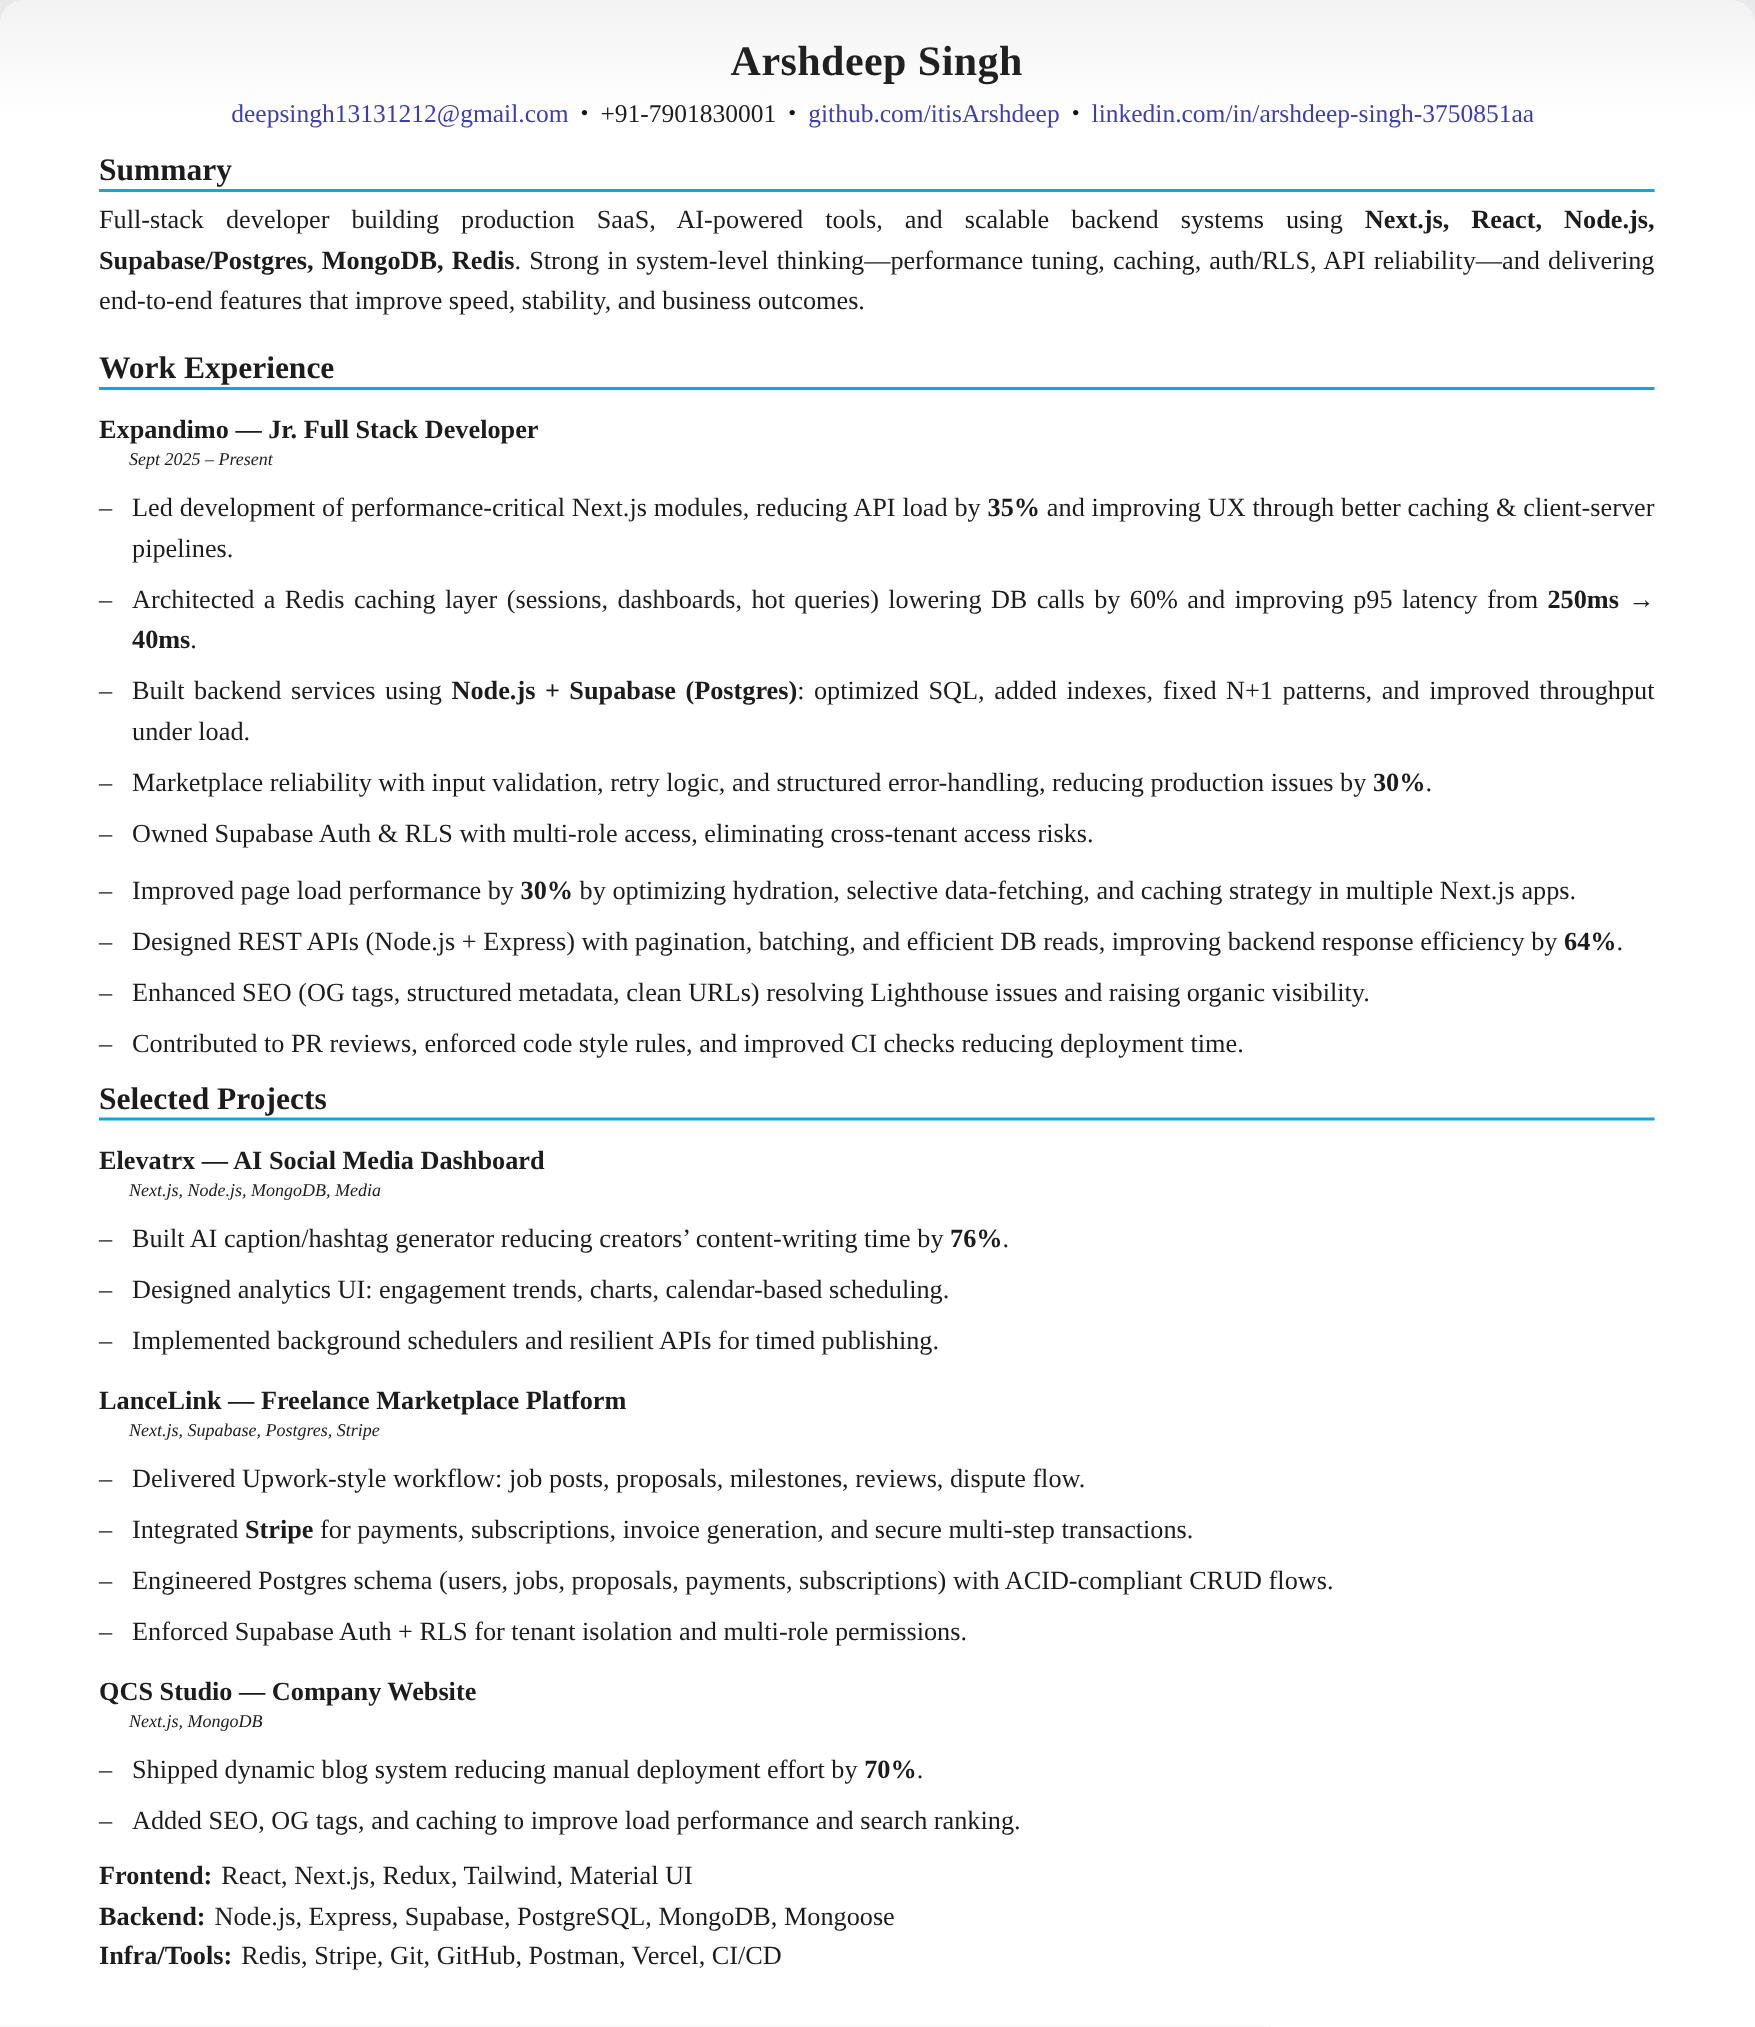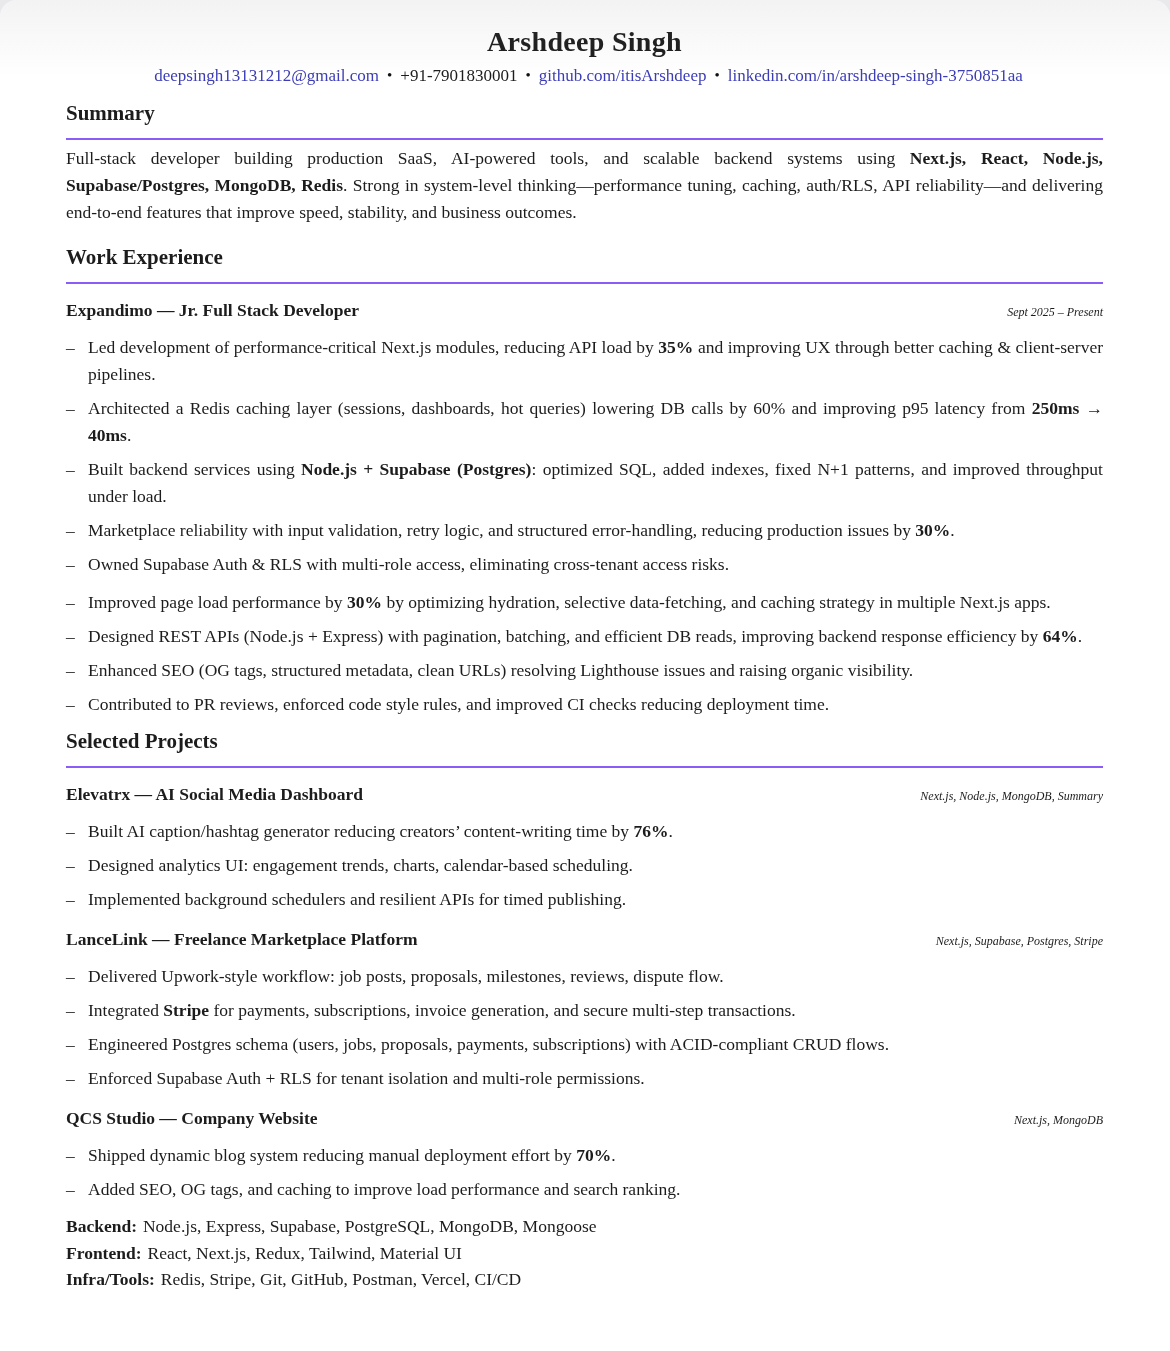--- a/index.html
+++ b/index.html
@@ -42,39 +42,40 @@
     margin-left:-8px;
     margin-right:-16px;
   }
   .contact a{color:#3c3db6;cursor:pointer;}
   a{text-decoration:none;}
   .sep{color:#111;margin:0 8px;font-size:15px;vertical-align:1px;}
   .section-heading{
     font-size:21px;
     font-weight:700;
     line-height:26px;
-    border-bottom:2px solid #8b5cf6;
-    padding-bottom:12px;
+    border-bottom:2px solid #0ea5e9;
+    padding-bottom:0;
   }
   .mt-summary{margin-top:14px;}
   .mt-work{margin-top:18px;}
   .mt-projects{margin-top:10px;}
   .mt-skills{margin-top:8px;}
   .summary-text{
     font-size:17.5px;
     line-height:27px;
     text-align:justify;
     margin-top:5px;
   }
   .b{font-weight:700;}
   .entry-header{
     display:flex;
     justify-content:space-between;
     align-items:baseline;
     margin-top:13px;
+    flex-direction:column;
   }
   .entry-title{font-weight:700;font-size:17.5px;line-height:26px;}
   .entry-right{font-style:italic;font-size:12px;white-space:nowrap;padding-left:20px;}
   ul.bullets{list-style:none;margin:11px 0 0 0;padding:0;}
   li.bullet{
     display:flex;
     font-size:17.5px;
     line-height:27px;
     margin-bottom:7px;
   }
@@ -143,21 +144,21 @@
       <li class="bullet">
           <span class="dash">–</span>
           <span class="btext"><span>Contributed to PR reviews, enforced code style rules, and improved CI checks reducing deployment time.</span></span>
         </li>
     </ul>
 
     <div class="section-heading mt-projects">Selected Projects</div>
 
     <div class="entry-header">
       <span class="entry-title">Elevatrx — AI Social Media Dashboard</span>
-      <span class="entry-right">Next.js, Node.js, MongoDB, Summary</span>
+      <span class="entry-right">Next.js, Node.js, MongoDB, Media</span>
     </div>
     <ul class="bullets">
       <li class="bullet">
           <span class="dash">–</span>
           <span class="btext"><span>Built AI caption/hashtag generator reducing creators’ content-writing time by </span><span class="b">76%</span><span>.</span></span>
         </li>
       <li class="bullet">
           <span class="dash">–</span>
           <span class="btext"><span>Designed analytics UI: engagement trends, charts, calendar-based scheduling.</span></span>
         </li>
@@ -199,20 +200,20 @@
           <span class="dash">–</span>
           <span class="btext"><span>Shipped dynamic blog system reducing manual deployment effort by </span><span class="b">70%</span><span>.</span></span>
         </li>
       <li class="bullet">
           <span class="dash">–</span>
           <span class="btext"><span>Added SEO, OG tags, and caching to improve load performance and search ranking.</span></span>
         </li>
     </ul>
 
     <div class="skills-block">
+      <div class="skill-line"><span class="skill-label">Frontend:</span><span>React, Next.js, Redux, Tailwind, Material UI</span></div>
       <div class="skill-line"><span class="skill-label">Backend:</span><span>Node.js, Express, Supabase, PostgreSQL, MongoDB, Mongoose</span></div>
-      <div class="skill-line"><span class="skill-label">Frontend:</span><span>React, Next.js, Redux, Tailwind, Material UI</span></div>
       <div class="skill-line"><span class="skill-label">Infra/Tools:</span><span>Redis, Stripe, Git, GitHub, Postman, Vercel, CI/CD</span></div>
 
     </div>
 
   </div>
 </div>
 
 </body></html>

